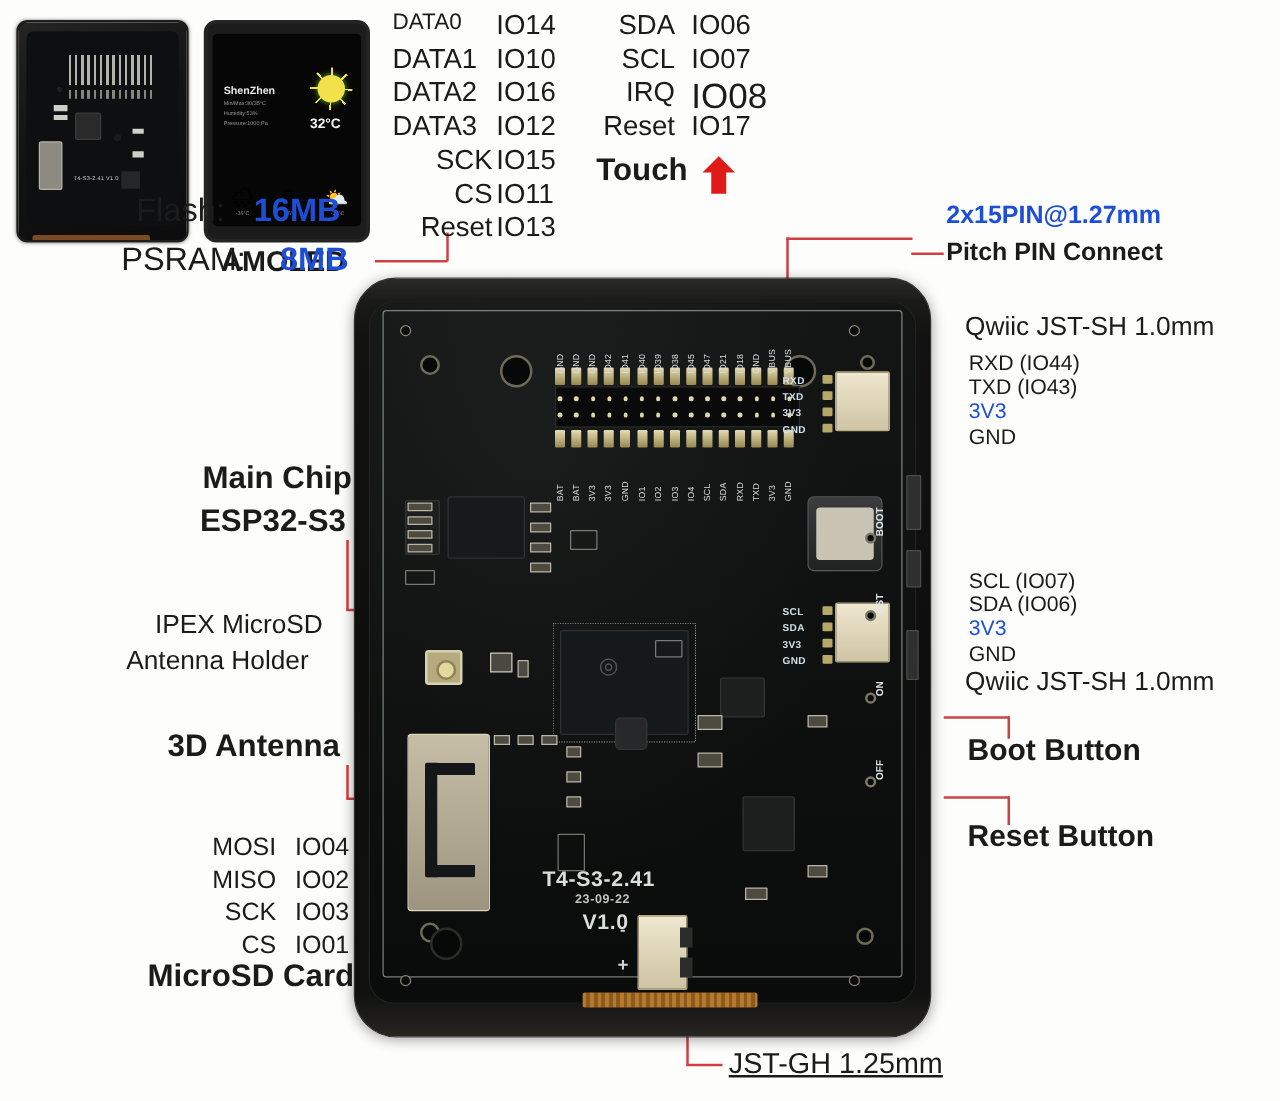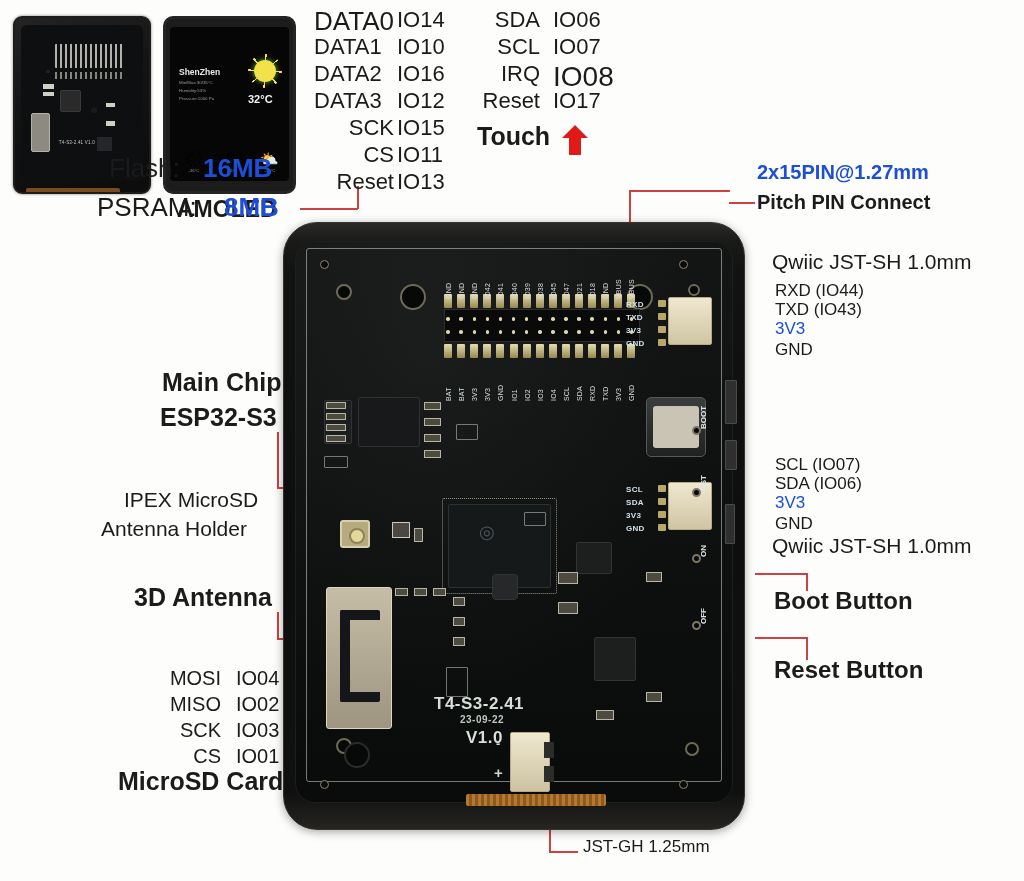--- a/index.html
+++ b/index.html
@@ -194,21 +194,21 @@
         <div class="t">-36°C</div>
       </div>
     </div>
   </div>
 
   <div class="lbl bold" style="left:177px; top:197px; font-size:23px;">AMOLED</div>
   <div class="line hline" style="left:300px; top:208px; width:58px;"></div>
   <div class="line vline" style="left:357px; top:186px; height:23px;"></div>
 
   <div>
-    <div class="lbl" style="left:314px; top:8px;  font-size:26px;">DATA0</div>
+    <div class="lbl" style="left:314px; top:8px;  font-size:18px;">DATA0</div>
     <div class="lbl" style="left:397px; top:8px;  font-size:22px;">IO14</div>
     <div class="lbl" style="left:314px; top:35px; font-size:22px;">DATA1</div>
     <div class="lbl" style="left:397px; top:35px; font-size:22px;">IO10</div>
     <div class="lbl" style="left:314px; top:62px; font-size:22px;">DATA2</div>
     <div class="lbl" style="left:397px; top:62px; font-size:22px;">IO16</div>
     <div class="lbl" style="left:314px; top:89px; font-size:22px;">DATA3</div>
     <div class="lbl" style="left:397px; top:89px; font-size:22px;">IO12</div>
     <div class="lbl" style="left:322px; top:116px; font-size:22px; width:72px; text-align:right;">SCK</div>
     <div class="lbl" style="left:397px; top:116px; font-size:22px;">IO15</div>
     <div class="lbl" style="left:322px; top:143px; font-size:22px; width:72px; text-align:right;">CS</div>
@@ -282,21 +282,21 @@
 
   <div class="lbl bold" style="left:774px; top:588px; font-size:24px;">Boot Button</div>
   <div class="line hline" style="left:755px; top:573px; width:52px;"></div>
   <div class="line vline" style="left:806px; top:573px; height:18px;"></div>
 
   <div class="lbl bold" style="left:774px; top:657px; font-size:24px;">Reset Button</div>
   <div class="line hline" style="left:755px; top:637px; width:52px;"></div>
   <div class="line vline" style="left:806px; top:637px; height:23px;"></div>
 
 
-  <div class="lbl" style="left:583px; top:838px; font-size:17px;">JST-GH 1.25mm</div>
+  <div class="lbl" style="left:583px; top:838px; font-size:23px;text-decoration:underline;">JST-GH 1.25mm</div>
   <div class="line hline" style="left:549px; top:851px; width:29px;"></div>
   <div class="line vline" style="left:549px; top:788px; height:64px;"></div>
 
   <div id="board">
     <div id="pcb">
       <div class="silk-frame"></div>
 
       <div class="screwhole" style="left:24px;  top:18px;"></div>
       <div class="screwhole" style="left:383px; top:18px;"></div>
       <div class="screwhole" style="left:24px;  top:538px;"></div>

